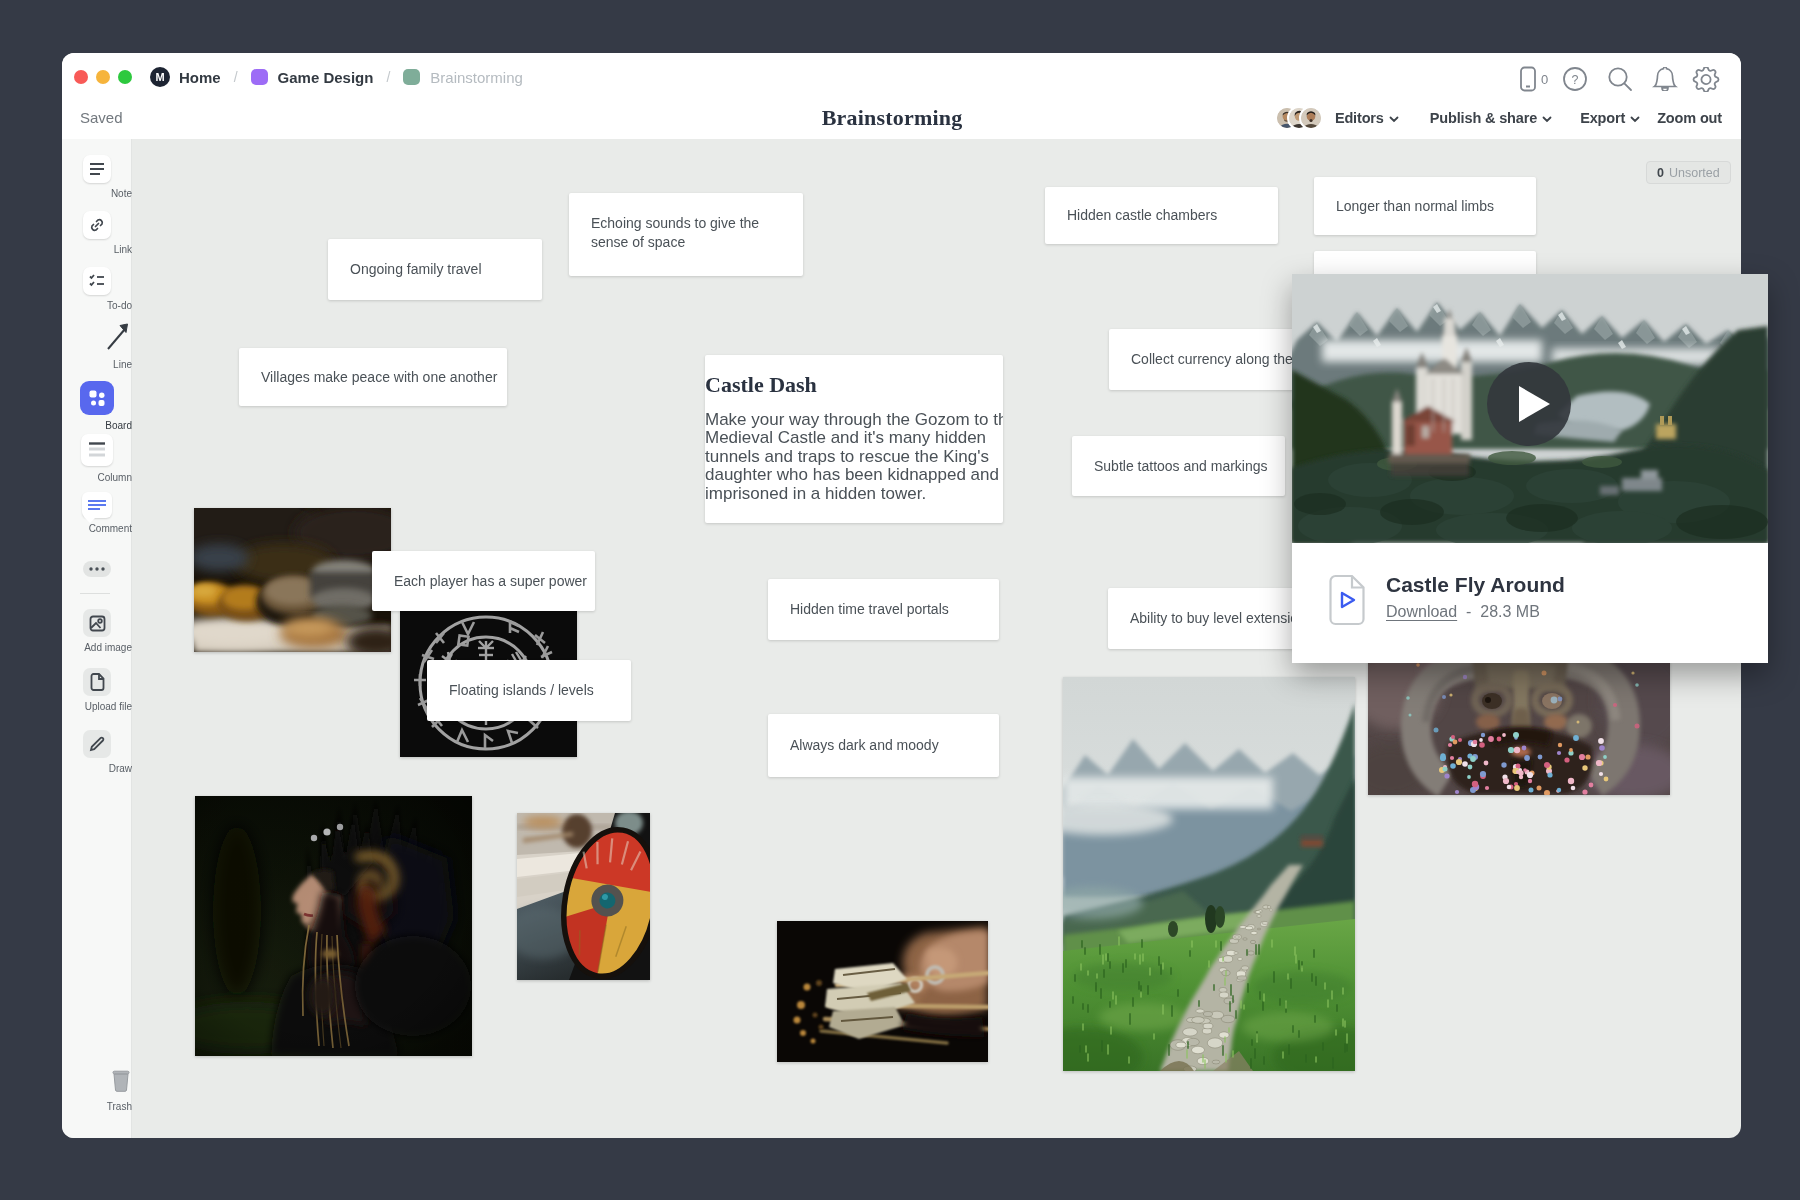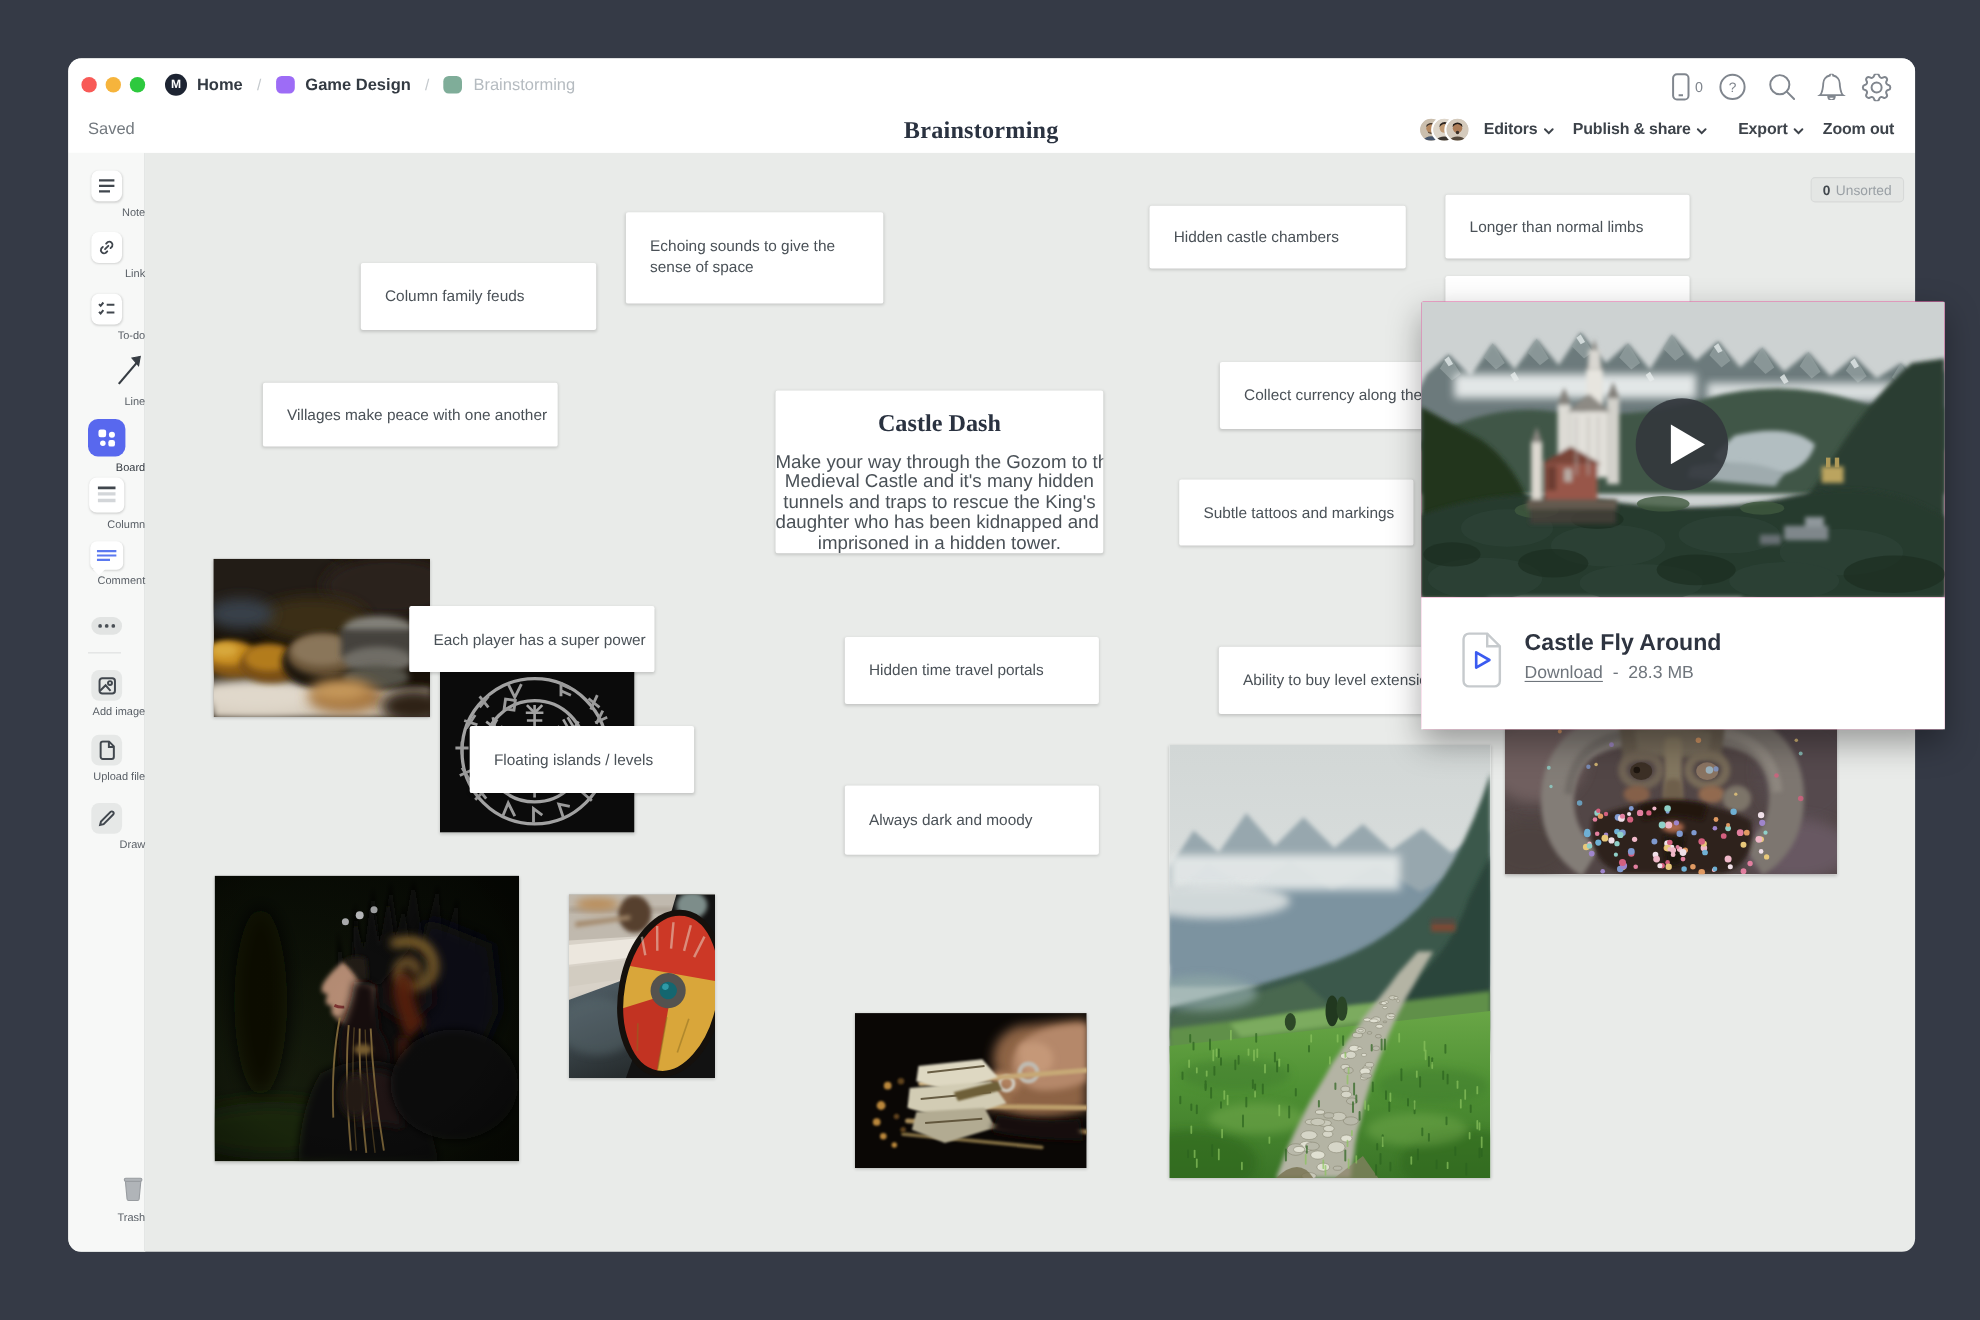--- a/index.html
+++ b/index.html
@@ -101,21 +101,21 @@
                 <circle cx="10" cy="8.5" r="4.3" fill="#ad7d58"></circle>
                 <path d="M5.5 7.5 Q10 2 14.5 7.5 L14 5 Q10 1.5 6 5 Z" fill="#241d18"></path>
                 <path d="M1 20 Q10 12 19 20 Z" fill="#55493c"></path>
                 <circle cx="10" cy="12.5" r="1.6" fill="#3c2f26"></circle>
               </svg></div>
         </div>
         <span>Editors</span>
           <svg class="chev" width="10" height="7" viewBox="0 0 10 7">
             <path d="M1.5 1.5 5 5 8.5 1.5" fill="none" stroke="#3d434a" stroke-width="1.8" stroke-linecap="round"></path>
           </svg>
-        <span style="margin-left:17px">Publish &amp; share</span>
+        <span style="margin-left:31px">Publish &amp; share</span>
           <svg class="chev" width="10" height="7" viewBox="0 0 10 7">
             <path d="M1.5 1.5 5 5 8.5 1.5" fill="none" stroke="#3d434a" stroke-width="1.8" stroke-linecap="round"></path>
           </svg>
         <span style="margin-left:28px">Export</span>
           <svg class="chev" width="10" height="7" viewBox="0 0 10 7">
             <path d="M1.5 1.5 5 5 8.5 1.5" fill="none" stroke="#3d434a" stroke-width="1.8" stroke-linecap="round"></path>
           </svg>
         <span style="margin-left:17px">Zoom out</span>
       </div>
     </div>
@@ -250,28 +250,28 @@
     <div class="tool" style="top:929px"><svg width="22" height="24" viewBox="0 0 22 24">
           <g fill="#b0b4b8" stroke="#989ca0" stroke-width="1">
             <path d="M4 6 H18 L16.5 22 a1.5 1.5 0 0 1-1.5 1.3 H7 A1.5 1.5 0 0 1 5.5 22 Z"></path>
             <rect x="3" y="3.2" width="16" height="2.6" rx="1.3"></rect>
           </g>
         </svg><div class="lbl">Trash</div></div>
   </div>
   <div class="canvas">
     <div class="unsorted"><b>0</b> Unsorted</div>
   </div>
-  <div class="card" style="left:266px;top:186px;width:214px;height:61px">Column family feuds</div>
+  <div class="card" style="left:266px;top:186px;width:214px;height:61px">Ongoing family travel</div>
   <div class="card" style="left:507px;top:140px;width:234px;height:83px;align-items:flex-start;padding-top:21px;white-space:normal">Echoing sounds to give the sense of space</div>
   <div class="card" style="left:983px;top:134px;width:233px;height:57px">Hidden castle chambers</div>
   <div class="card" style="left:1252px;top:124px;width:222px;height:58px">Longer than normal limbs</div>
   <div class="card" style="left:1252px;top:198px;width:222px;height:60px"></div>
   <div class="card" style="left:177px;top:295px;width:268px;height:58px">Villages make peace with one another</div>
   <div class="card" style="left:1047px;top:276px;width:240px;height:61px;padding-right:4px">Collect currency along the way</div>
-  <div class="card" style="left:643px;top:302px;width:298px;height:148px;display:block;white-space:normal;padding:0;text-align:center">
+  <div class="card" style="left:643px;top:302px;width:298px;height:168px;display:block;white-space:normal;padding:0;">
     <div style="font-family:'Liberation Serif',serif;font-weight:bold;font-size:22px;color:#2a3240;margin-top:20px">Castle Dash</div>
     <div style="font-size:17px;line-height:18.4px;margin-top:17px;color:#4a5157;white-space:nowrap">Make your way through the Gozom to the<br>Medieval Castle and it's many hidden<br>tunnels and traps to rescue the King's<br>daughter who has been kidnapped and kept<br>imprisoned in a hidden tower.</div>
   </div>
   <div class="card" style="left:1010px;top:383px;width:213px;height:60px">Subtle tattoos and markings</div>
   <div class="card" style="left:310px;top:498px;width:223px;height:60px">Each player has a super power</div>
   <div class="card" style="left:706px;top:526px;width:231px;height:61px">Hidden time travel portals</div>
   <div class="card" style="left:1046px;top:535px;width:240px;height:61px;padding-right:4px">Ability to buy level extensions</div>
   <div class="card" style="left:365px;top:607px;width:204px;height:61px">Floating islands / levels</div>
   <div class="card" style="left:706px;top:661px;width:231px;height:63px">Always dark and moody</div>
   <div class="img" style="left:132px;top:455px;width:197px;height:144px">

